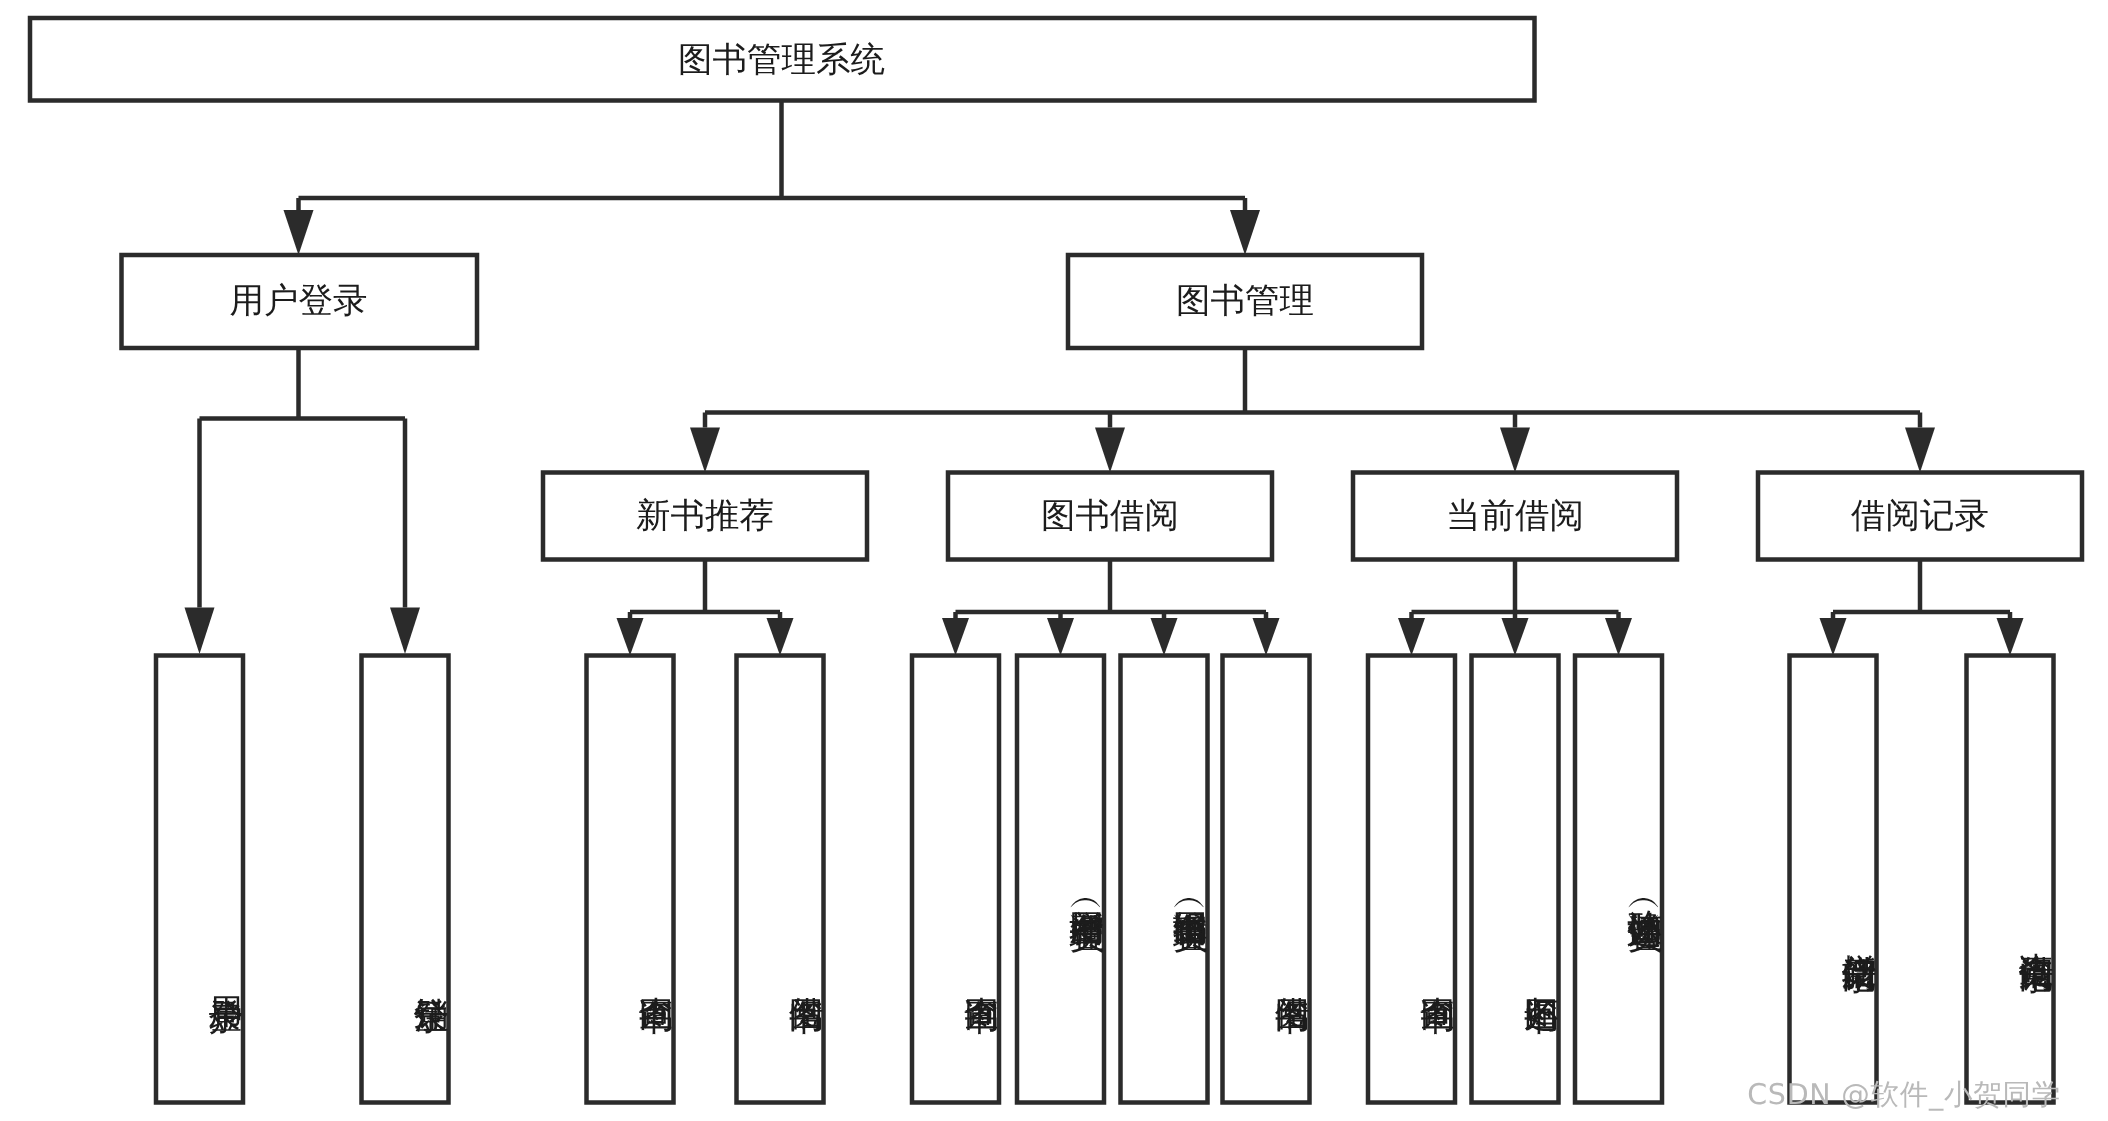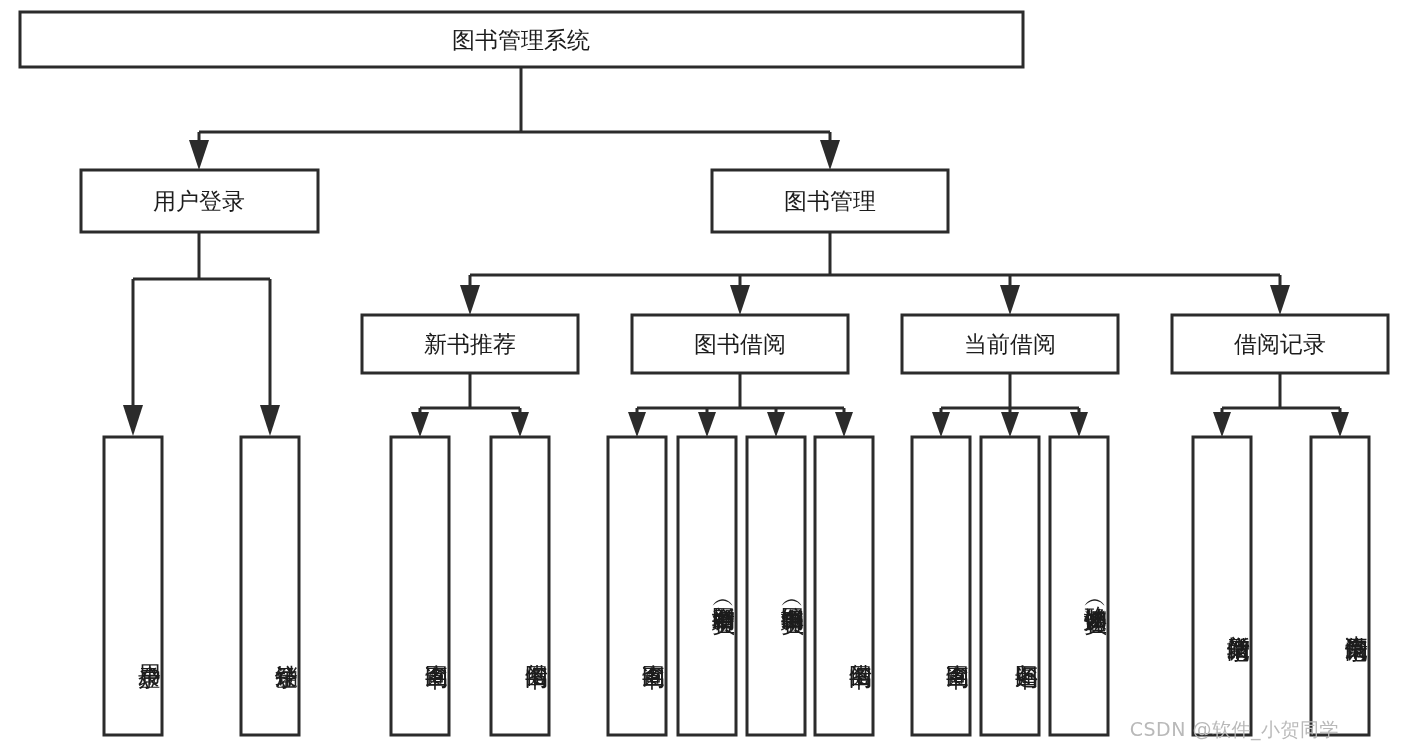--- a/index.html
+++ b/index.html
@@ -12,20 +12,21 @@
     width: 1405px;
     height: 747px;
     overflow: hidden;
     font-family: "DejaVu Sans", "Liberation Sans", sans-serif;
   }
   #diagram-root {
     position: relative;
     width: 1347px;
     height: 747px;
     background: #ffffff;
+    padding-left: 35px;
   }
   svg#tree-svg {
     position: absolute;
     left: 0;
     top: 0;
     width: 1405px;
     height: 747px;
     display: block;
   }
   .node-box {

